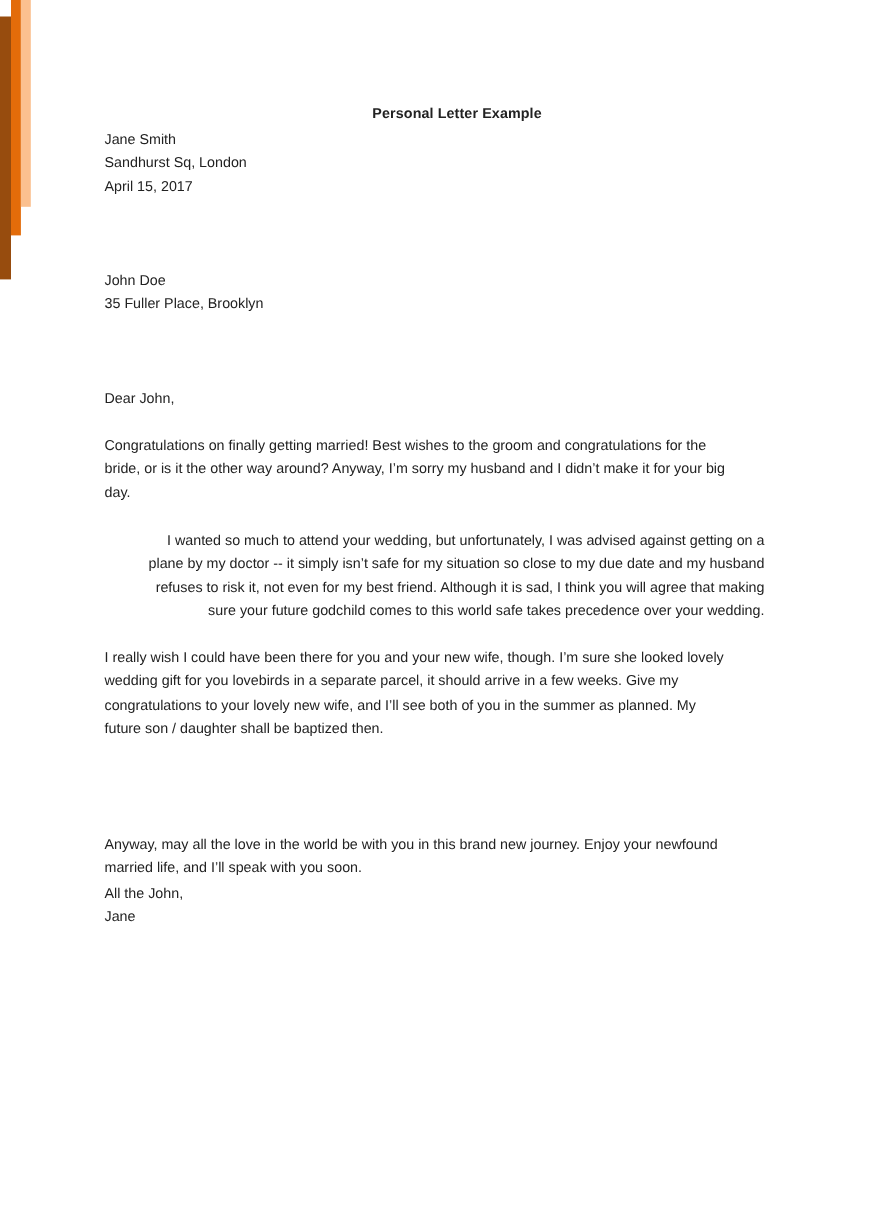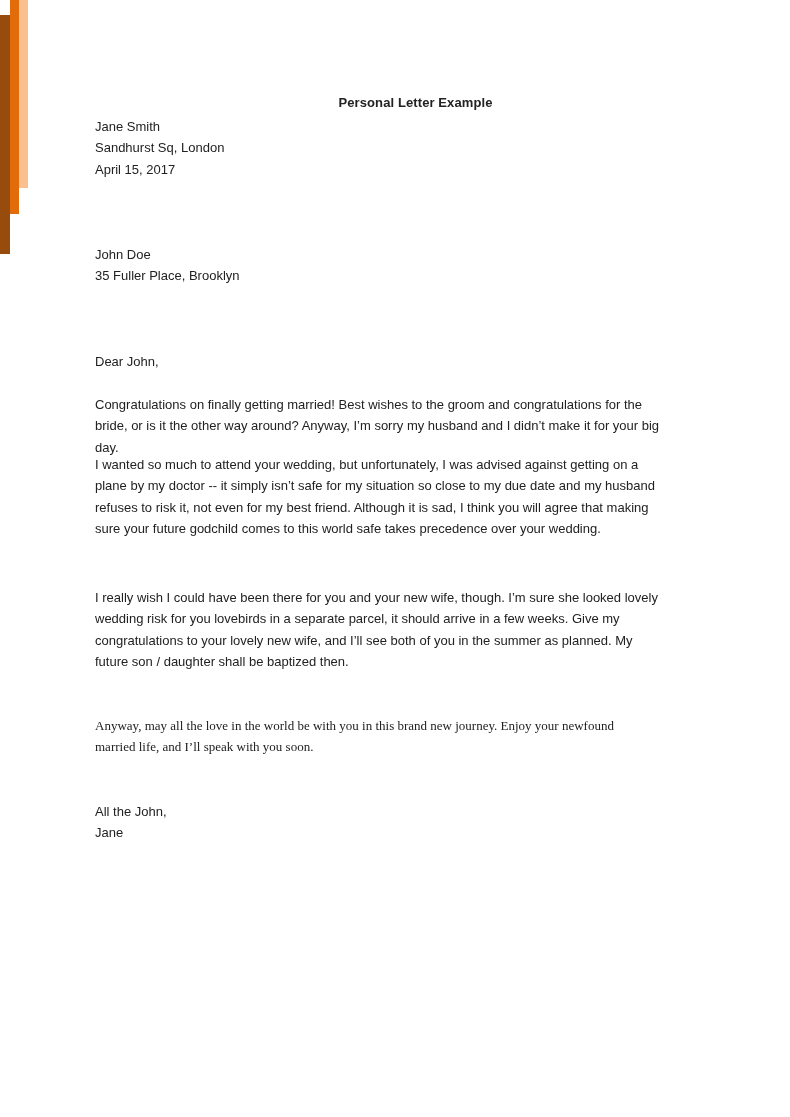--- a/index.html
+++ b/index.html
@@ -19,23 +19,23 @@
       padding-left: 0;
     }
     .title span { display: inline-block; margin-left: 0; padding-left: 41px; }
     .block { position: absolute; left: 95px; width: 600px; font-size: 13px; line-height: 21.4px; }
     .line { display: block; white-space: nowrap; }
 
     .sender { top: 116px; }
     .recipient { top: 244px; }
     .salutation { top: 351px; }
     .para1 { top: 394px; }
-    .para2 { top: 454px; }
+    .para2 { top: 480px; text-align: right; }
     .para3 { top: 587px; }
-    .para4 { top: 715px; font-family: Liberation Serif, serif; }
+    .para4 { top: 757px; }
     .closing { top: 801px; }
   </style>
 </head>
 <body>
 
 <div class="bar bar-dark"></div>
 <div class="bar bar-orange"></div>
 <div class="bar bar-peach"></div>
 
 <div class="title"><span style="position:relative;left:0px;">Personal Letter Example</span></div>
@@ -63,21 +63,21 @@
 
 <div class="block para2">
   <span class="line">I wanted so much to attend your wedding, but unfortunately, I was advised against getting on a</span>
   <span class="line">plane by my doctor -- it simply isn’t safe for my situation so close to my due date and my husband</span>
   <span class="line">refuses to risk it, not even for my best friend. Although it is sad, I think you will agree that making</span>
   <span class="line">sure your future godchild comes to this world safe takes precedence over your wedding.</span>
 </div>
 
 <div class="block para3">
   <span class="line">I really wish I could have been there for you and your new wife, though. I’m sure she looked lovely</span>
-  <span class="line">wedding risk for you lovebirds in a separate parcel, it should arrive in a few weeks. Give my</span>
+  <span class="line">wedding gift for you lovebirds in a separate parcel, it should arrive in a few weeks. Give my</span>
   <span class="line">congratulations to your lovely new wife, and I’ll see both of you in the summer as planned. My</span>
   <span class="line">future son / daughter shall be baptized then.</span>
 </div>
 
 <div class="block para4">
   <span class="line">Anyway, may all the love in the world be with you in this brand new journey. Enjoy your newfound</span>
   <span class="line">married life, and I’ll speak with you soon.</span>
 </div>
 
 <div class="block closing">

